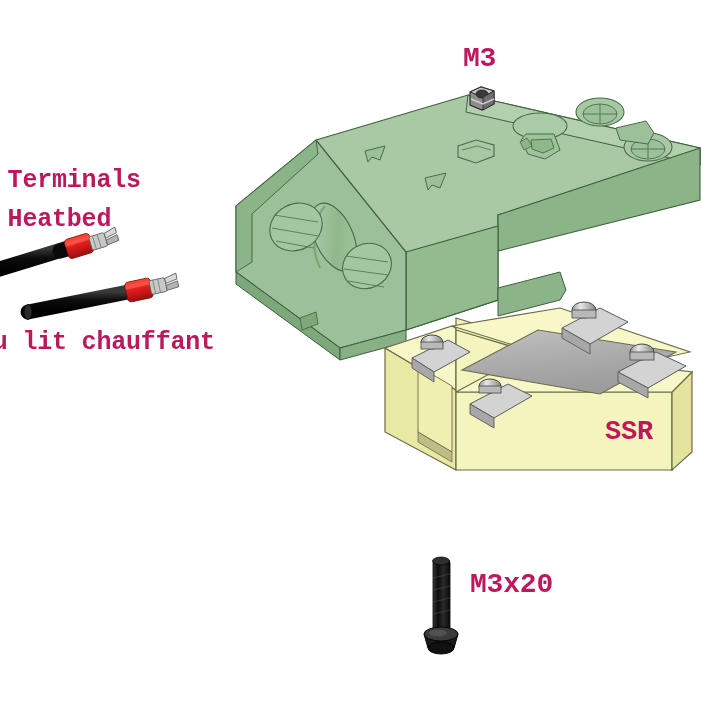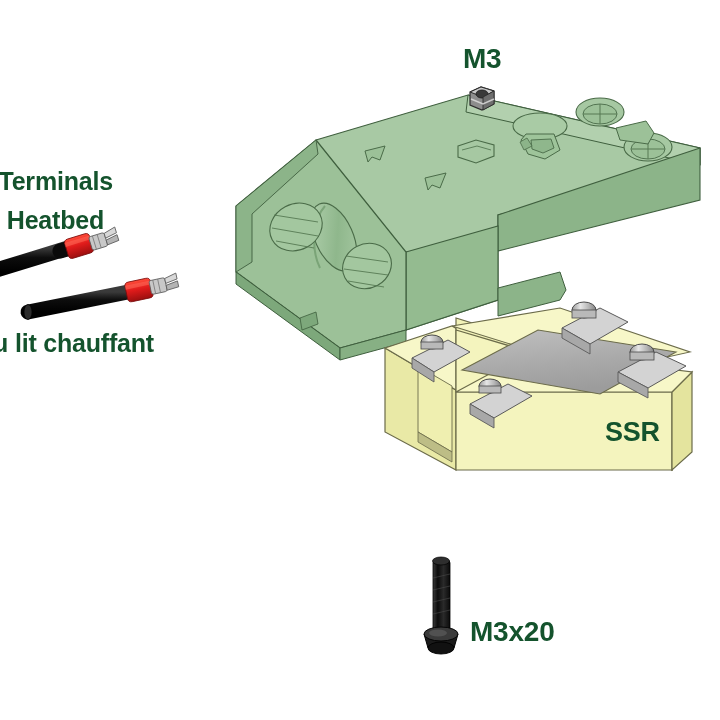--- a/index.html
+++ b/index.html
@@ -19,42 +19,42 @@
   #stage svg.layer {
     position: absolute;
     left: 0;
     top: 0;
     width: 720px;
     height: 720px;
     overflow: visible;
   }
   .label {
     position: absolute;
-    font-family: Liberation Sans, sans-serif;
+    font-family: Liberation Mono, monospace;
     font-weight: bold;
-    color: #14532d;
+    color: #be185d;
     white-space: nowrap;
     line-height: 1.05;
     letter-spacing: -0.2px;
   }
   .label-annot {
     font-size: 25px;
   }
   .label-part {
     font-size: 28px;
   }
   .label-ssr {
     font-size: 27px;
     margin-left: 48px;
   }
   #lbl-terminals { left: -22px; top: 168px; }
   #lbl-heatbed   { left: -22px; top: 207px; }
   #lbl-french    { left: -22px; top: 330px; }
   #lbl-m3        { left: 463px; top: 44px; }
-  #lbl-m3x20     { left: 470px; top: 570px; margin-top: 47px; }
+  #lbl-m3x20     { left: 470px; top: 570px; }
   #lbl-ssr       { left: 557px; top: 418px; }
 </style>
 </head>
 <body>
 
 <div id="stage">
 
   <svg class="layer" viewBox="0 0 720 720">
     <defs>
       <linearGradient id="gOvalSlot" x1="0" y1="0" x2="1" y2="1">

